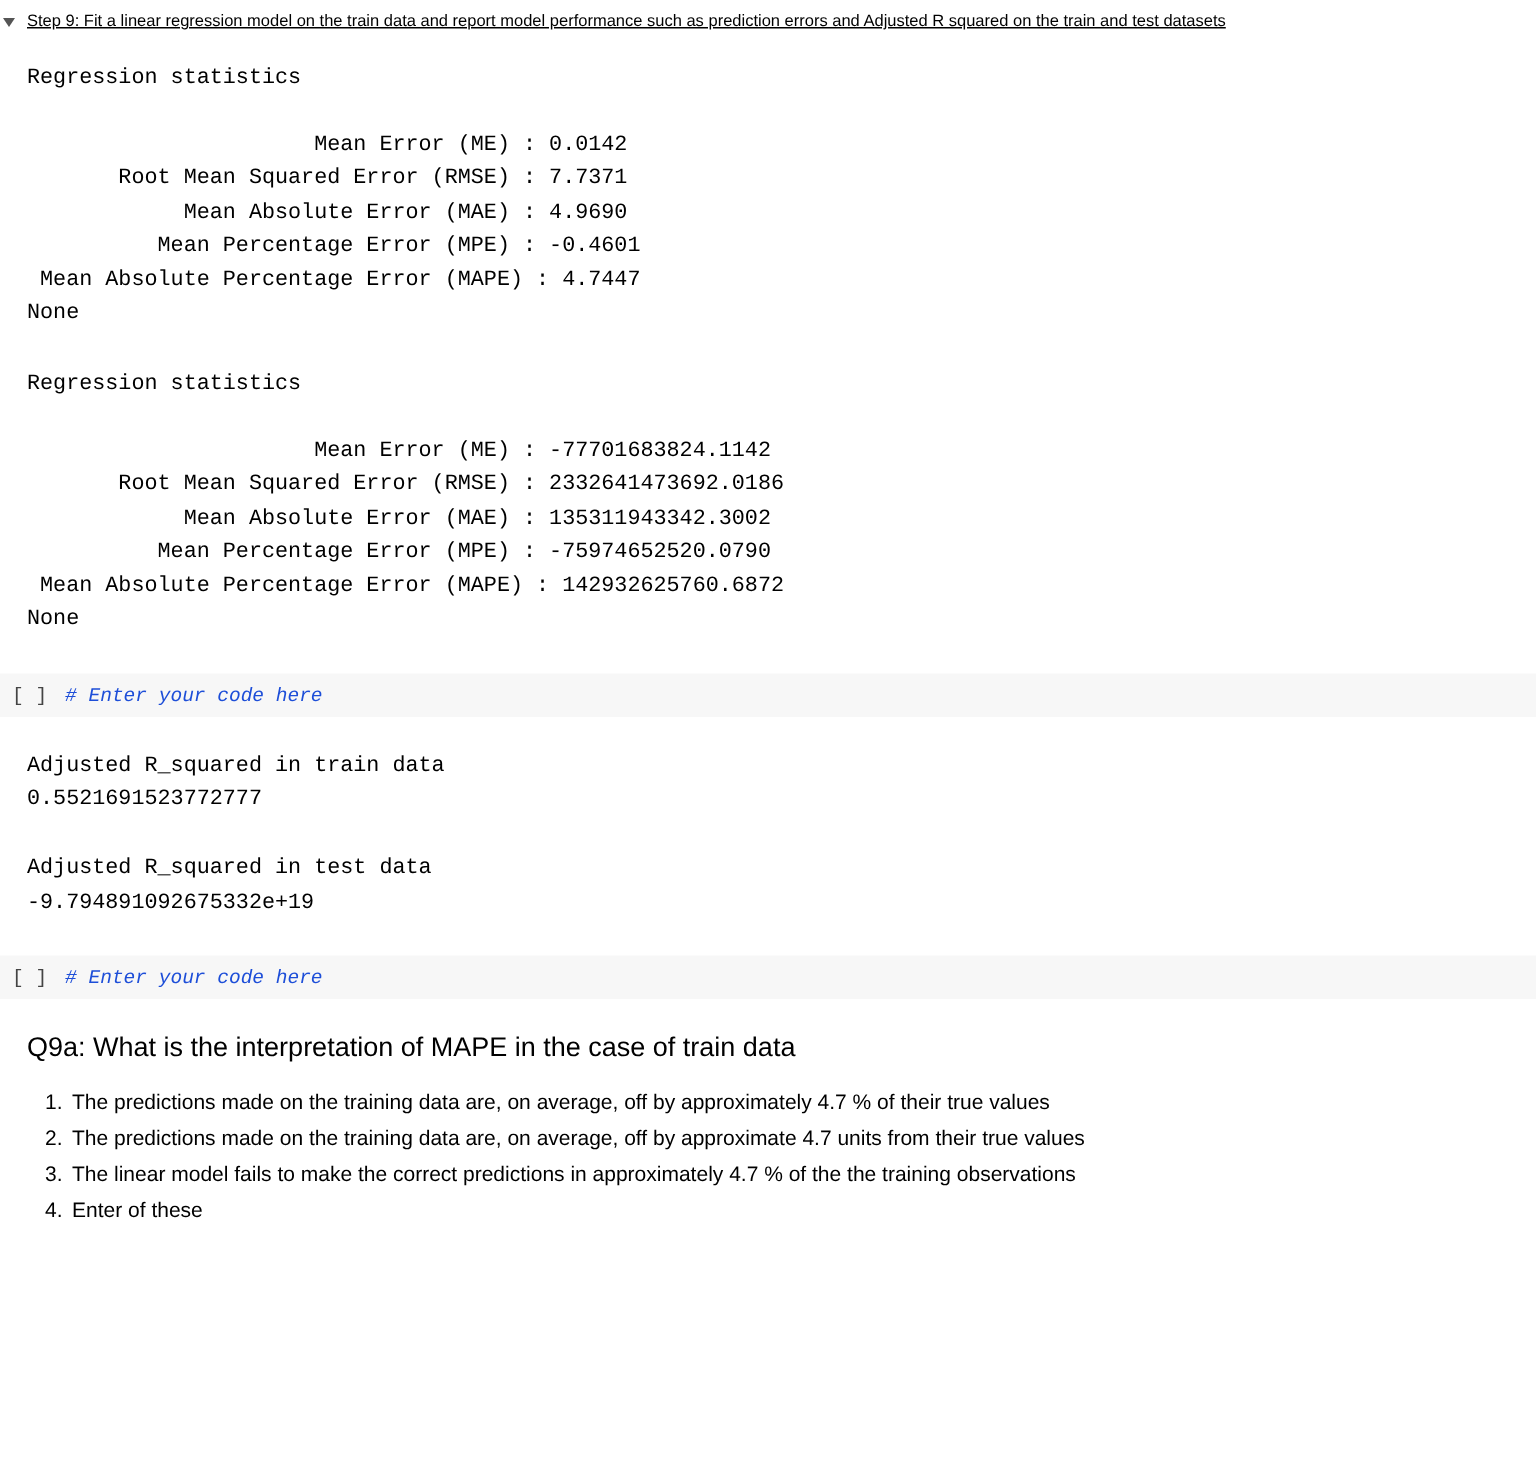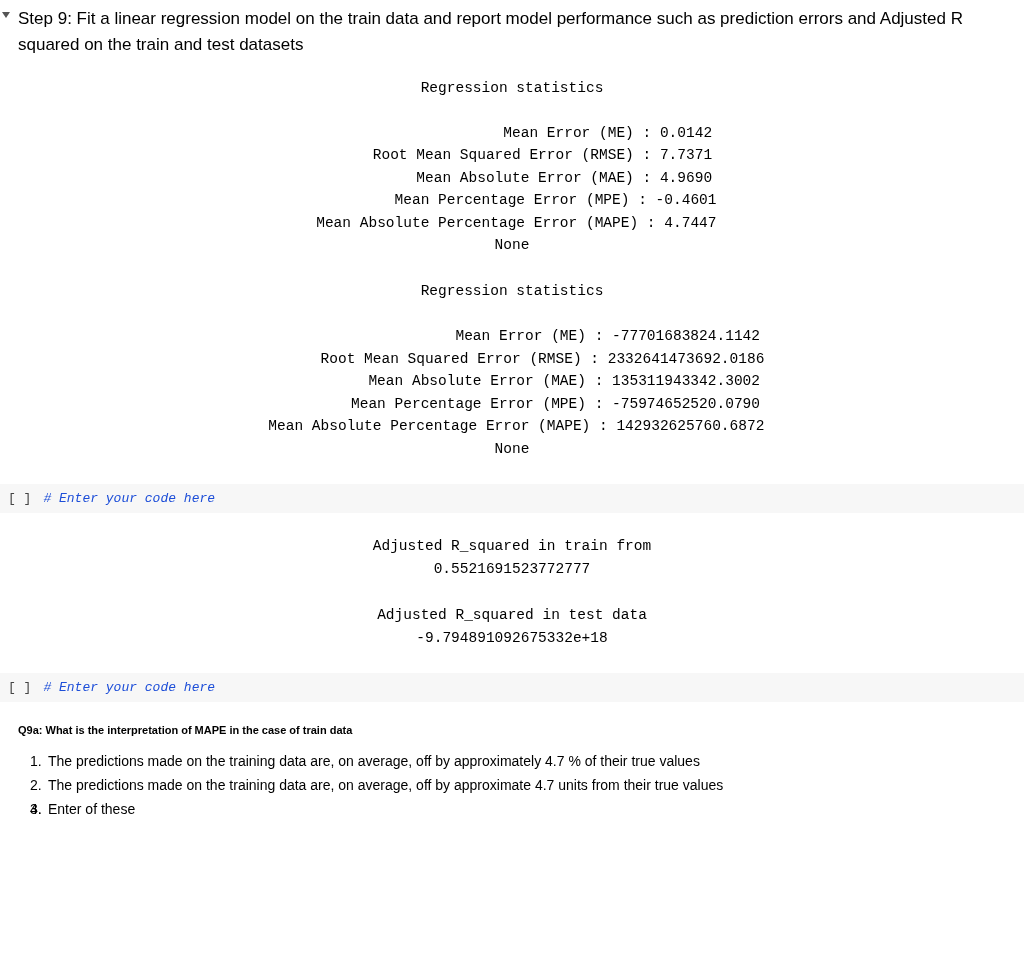--- a/index.html
+++ b/index.html
@@ -6,42 +6,42 @@
     margin: 0;
     padding: 0 18px 30px 18px;
     font-family: Arial, Helvetica, sans-serif;
     font-size: 14px;
     color: #000;
     background: #fff;
     width: 1024px;
     box-sizing: border-box;
   }
   .step-heading {
-    font-size: 17px;
+    font-size: 11px;
     line-height: 1.55;
     margin: 6px 0 18px 0;
     position: relative;
+    text-decoration: underline;
   }
   .caret {
     position: absolute;
     left: -16px;
     top: 6px;
     width: 0; height: 0;
     border-left: 4px solid transparent;
     border-right: 4px solid transparent;
     border-top: 6px solid #555;
   }
   .output {
     font-family: Consolas, "Courier New", monospace;
     font-size: 14.5px;
     line-height: 1.55;
     white-space: pre;
     color: #000;
     margin: 10px 0 24px 0;
-    text-align: center;
   }
   .code-cell {
     background: #f7f7f7;
     border: none;
     padding: 7px 8px;
     display: flex;
     align-items: center;
     margin: 10px -18px 22px -18px;
   }
   .prompt {
@@ -51,23 +51,22 @@
     padding-right: 12px;
     white-space: nowrap;
   }
   .code-line {
     font-family: Consolas, "Courier New", monospace;
     font-size: 13px;
     color: #1d4ed8;
     font-style: italic;
   }
   .q-heading {
-    font-size: 11px;
+    font-size: 18px;
     margin: 12px 0 10px 0;
-    font-weight: bold;
   }
   .answers {
     padding-left: 12px;
   }
   .answers li {
     font-size: 14px;
     line-height: 1.7;
     list-style: none;
     position: relative;
     padding-left: 18px;
@@ -101,31 +100,31 @@
             Mean Absolute Error (MAE) : 135311943342.3002
           Mean Percentage Error (MPE) : -75974652520.0790
  Mean Absolute Percentage Error (MAPE) : 142932625760.6872
 None</pre>
 
 <div class="code-cell">
   <span class="prompt">[ ]</span>
   <span class="code-line"># Enter your code here</span>
 </div>
 
-<pre class="output" id="adj-r2-train">Adjusted R_squared in train from
+<pre class="output" id="adj-r2-train">Adjusted R_squared in train data
 0.5521691523772777</pre>
 
 <pre class="output" id="adj-r2-test">Adjusted R_squared in test data
--9.794891092675332e+18</pre>
+-9.794891092675332e+19</pre>
 
 <div class="code-cell">
   <span class="prompt">[ ]</span>
   <span class="code-line"># Enter your code here</span>
 </div>
 
 <div class="q-heading">Q9a: What is the interpretation of MAPE in the case of train data</div>
 
 <ul class="answers" id="answers-list">
     <li><span class="num">1.</span><span>The predictions made on the training data are, on average, off by approximately 4.7 % of their true values</span></li>
     <li><span class="num">2.</span><span>The predictions made on the training data are, on average, off by approximate 4.7 units from their true values</span></li>
-    <li><span class="num">3.</span></li>
+    <li><span class="num">3.</span><span>The linear model fails to make the correct predictions in approximately 4.7 % of the the training observations</span></li>
     <li><span class="num">4.</span><span>Enter of these</span></li>
   </ul>
 
 </body></html>

